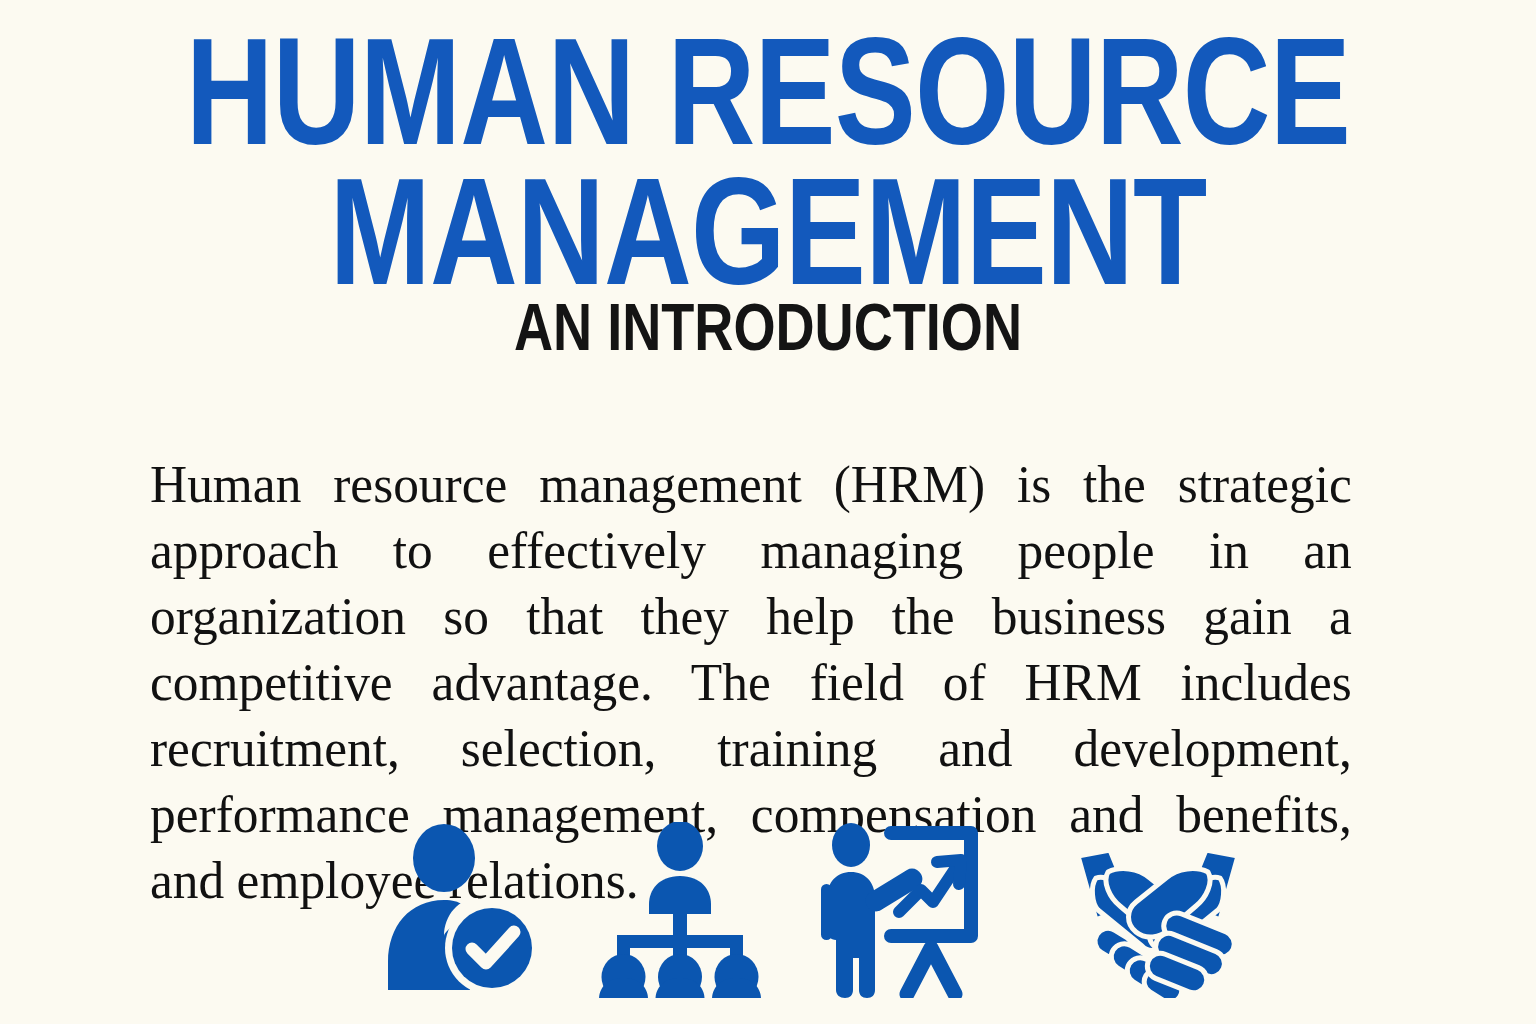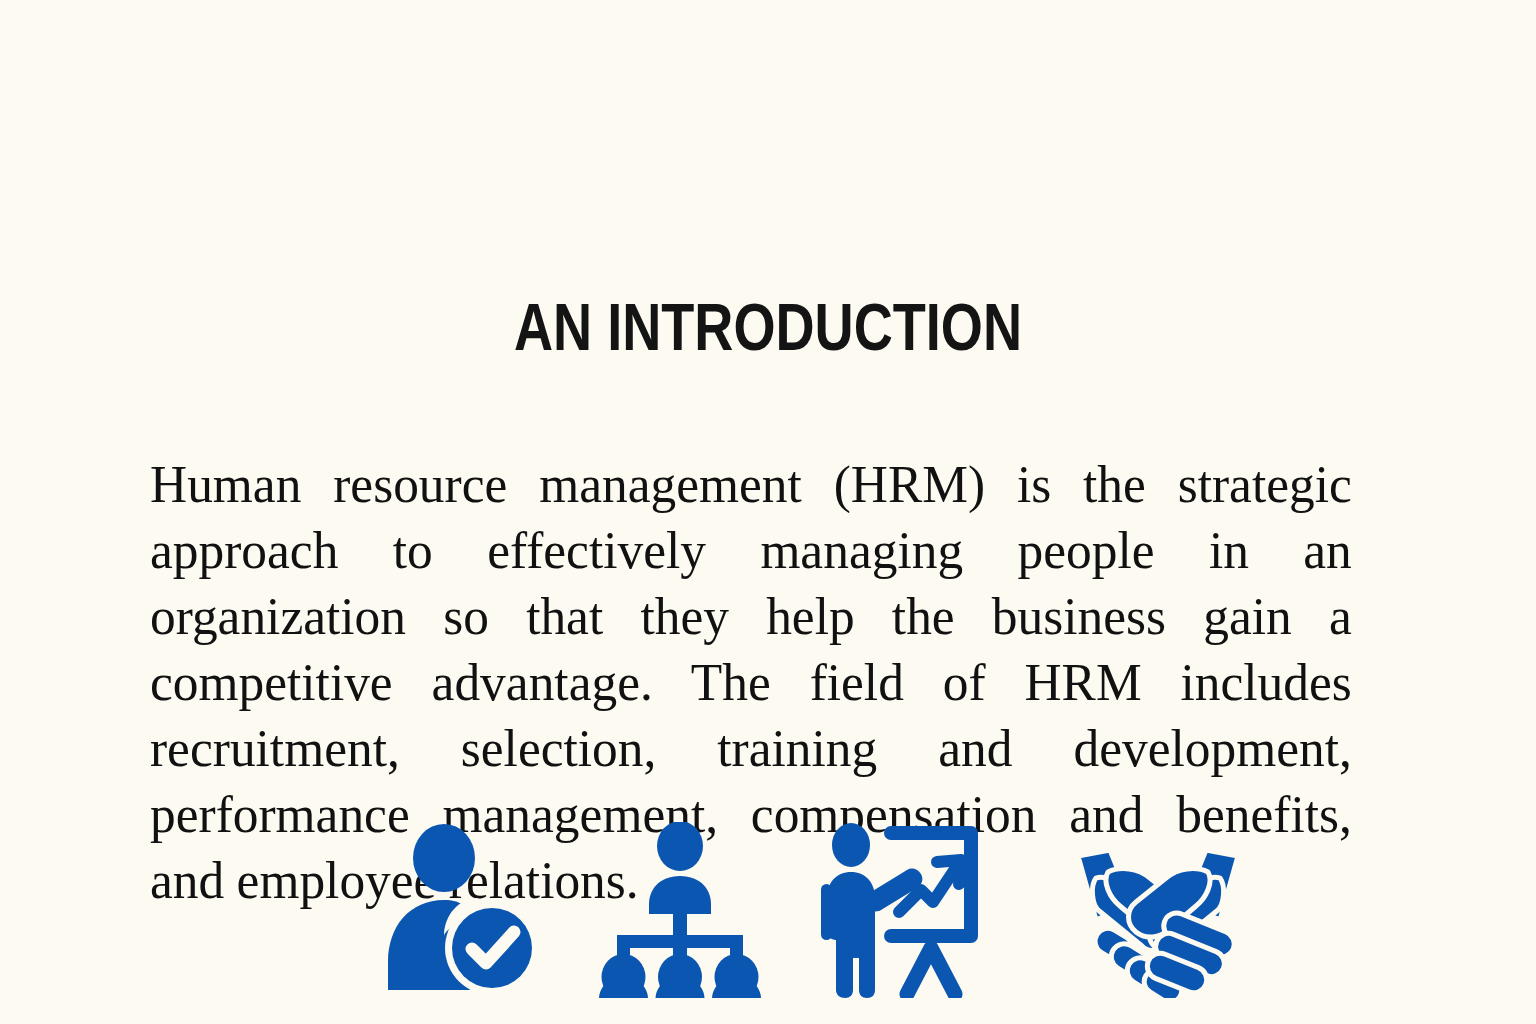--- a/index.html
+++ b/index.html
@@ -94,20 +94,24 @@
     align-items: flex-end;
     justify-content: center;
   }
   .icon-cell svg { display: block; }
 </style>
 </head>
 <body>
 
 <div id="poster">
 
+  <div class="title-block">
+    <span class="title-line">HUMAN RESOURCE</span>
+    <span class="title-line">MANAGEMENT</span>
+  </div>
 
   <div class="subtitle">AN INTRODUCTION</div>
 
   <p class="body-text">Human resource management (HRM) is the strategic approach to effectively managing people in an organization so that they help the business gain a competitive advantage. The field of HRM includes recruitment, selection, training and development, performance management, compensation and benefits, and employee relations.</p>
 
   <div class="icon-row">
 
     <div class="icon-cell">
       <span>
         <svg width="152" height="176" viewBox="0 0 152 176" xmlns="http://www.w3.org/2000/svg">

